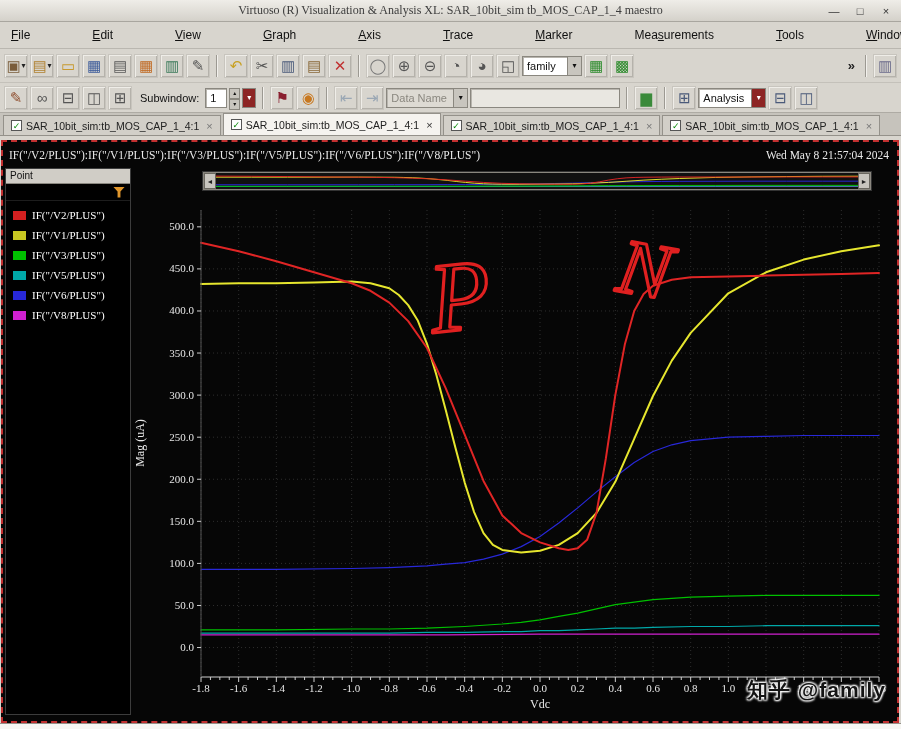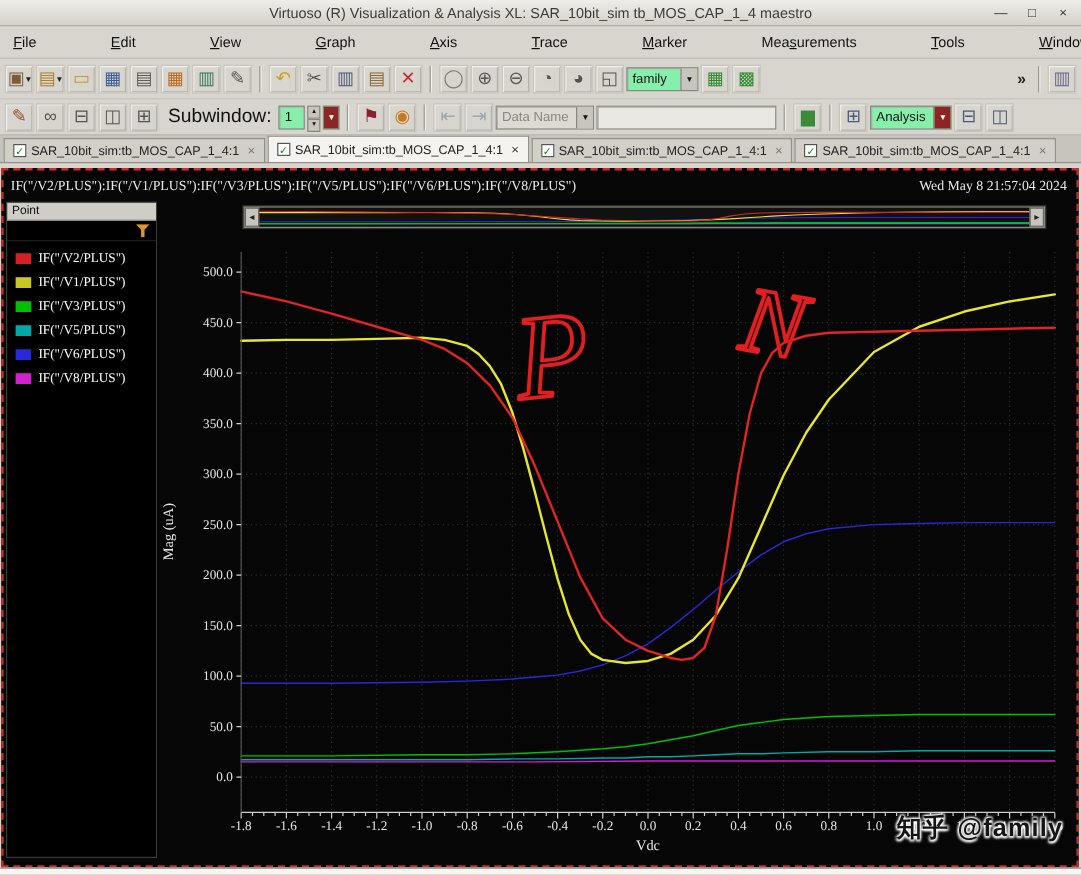--- a/index.html
+++ b/index.html
@@ -3,50 +3,50 @@
 <meta charset="utf-8">
 <style>
   * { box-sizing: border-box; margin:0; padding:0; }
   html,body { width:901px; height:729px; }
   body { position:relative; background:#d8d5ce; font-family:"Liberation Sans", sans-serif; overflow:hidden; }
 
   
   .titlebar { position:absolute; top:0; left:0; right:0; height:22px;
     background:linear-gradient(#efede8,#d4d1ca); border-bottom:1px solid #a9a69f;
     display:flex; align-items:center; }
-  .title-text { flex:1; text-align:center; font-size:12px; color:#3c3c3c; }
+  .title-text { flex:1; text-align:center; font-size:12px; color:#3c3c3c;font-family:Liberation Serif, serif; }
   .win-controls { position:absolute; right:8px; top:0; height:22px; display:flex; gap:12px; align-items:center; }
   .win-btn { font-size:11px; color:#333; width:14px; text-align:center; }
 
   .menubar { position:absolute; top:22px; left:0; right:0; height:27px; background:#d8d5ce;
     display:flex; align-items:center; padding-left:4px; border-bottom:1px solid #bab7b0; }
   #menu-items { display:flex;gap:48px; }
   .menu-item { font-size:12px; color:#111; padding:4px 7px; }
   .brand { margin-left:auto; margin-right:10px; font-size:17px; font-weight:bold; color:#1e1e1e; letter-spacing:.5px; }
 
   .toolbar { position:absolute; left:0; right:0; background:#d8d5ce; display:flex; align-items:center;
     padding:0 4px; gap:2px; }
   #toolbar1 { top:49px; height:34px; border-bottom:1px solid #c4c1ba; }
   #toolbar2 { top:83px; height:30px; border-bottom:1px solid #aeaba4; }
   .tgroup { display:flex; align-items:center; gap:2px; }
   .tbtn { width:24px; height:24px; background:#d8d5ce; border:1px solid #c8c5be;
     box-shadow:inset 1px 1px 0 #efede8, inset -1px -1px 0 #b5b2ab;
     display:flex; align-items:center; justify-content:center; font-size:15px; line-height:1; }
   .tbtn .dd { font-size:8px; color:#222; margin-left:1px; }
   .tsep { width:0; height:22px; border-left:1px solid #9c9992; border-right:1px solid #f2f0ec; margin:0 4px; }
-  .combo { height:20px; background:#86efac; border:1px solid #8a877f; box-shadow:inset 1px 1px 0 #b8b5ae;
+  .combo { height:20px; background:#ffffff; border:1px solid #8a877f; box-shadow:inset 1px 1px 0 #b8b5ae;
     display:flex; align-items:center; font-size:11px; color:#111; }
   .combo .val { padding:0 4px; min-width:44px; }
   .combo .arrow { width:14px; height:18px; background:#c8c5be; border-left:1px solid #8a877f;
     display:flex; align-items:center; justify-content:center; font-size:8px; color:#111; }
   .combo .arrow.red { background:#8d2524; color:#fff; }
   .combo.disabled { background:#dddad3; }
   .combo.disabled .val { color:#8a877f; }
   .field { height:20px; background:#e9e7e1; border:1px solid #8a877f; box-shadow:inset 1px 1px 0 #b8b5ae; }
-  .tb-label { font-size:16px; color:#111; margin:0 4px 0 6px; }
+  .tb-label { font-size:11px; color:#111; margin:0 4px 0 6px; }
   .spin { display:flex; flex-direction:column; width:11px; height:20px; }
   .spin span { flex:1; font-size:6px; line-height:9px; text-align:center; background:#c8c5be; border:1px solid #8a877f; color:#111; }
   .overflow { margin-left:auto; font-size:13px; font-weight:bold; color:#222; padding:0 4px; }
 
   
   .tabbar { position:absolute; top:113px; left:0; right:0; height:23px; background:#c6c3bc;
     display:flex; align-items:flex-end; padding-left:3px; border-bottom:1px solid #94918a; }
   .tab { height:20px; display:flex; align-items:center; gap:4px; padding:0 7px; font-size:10.5px;
     background:#d2cfc8; border:1px solid #94918a; border-bottom:none; margin-right:2px; color:#222;
     white-space:nowrap; }

